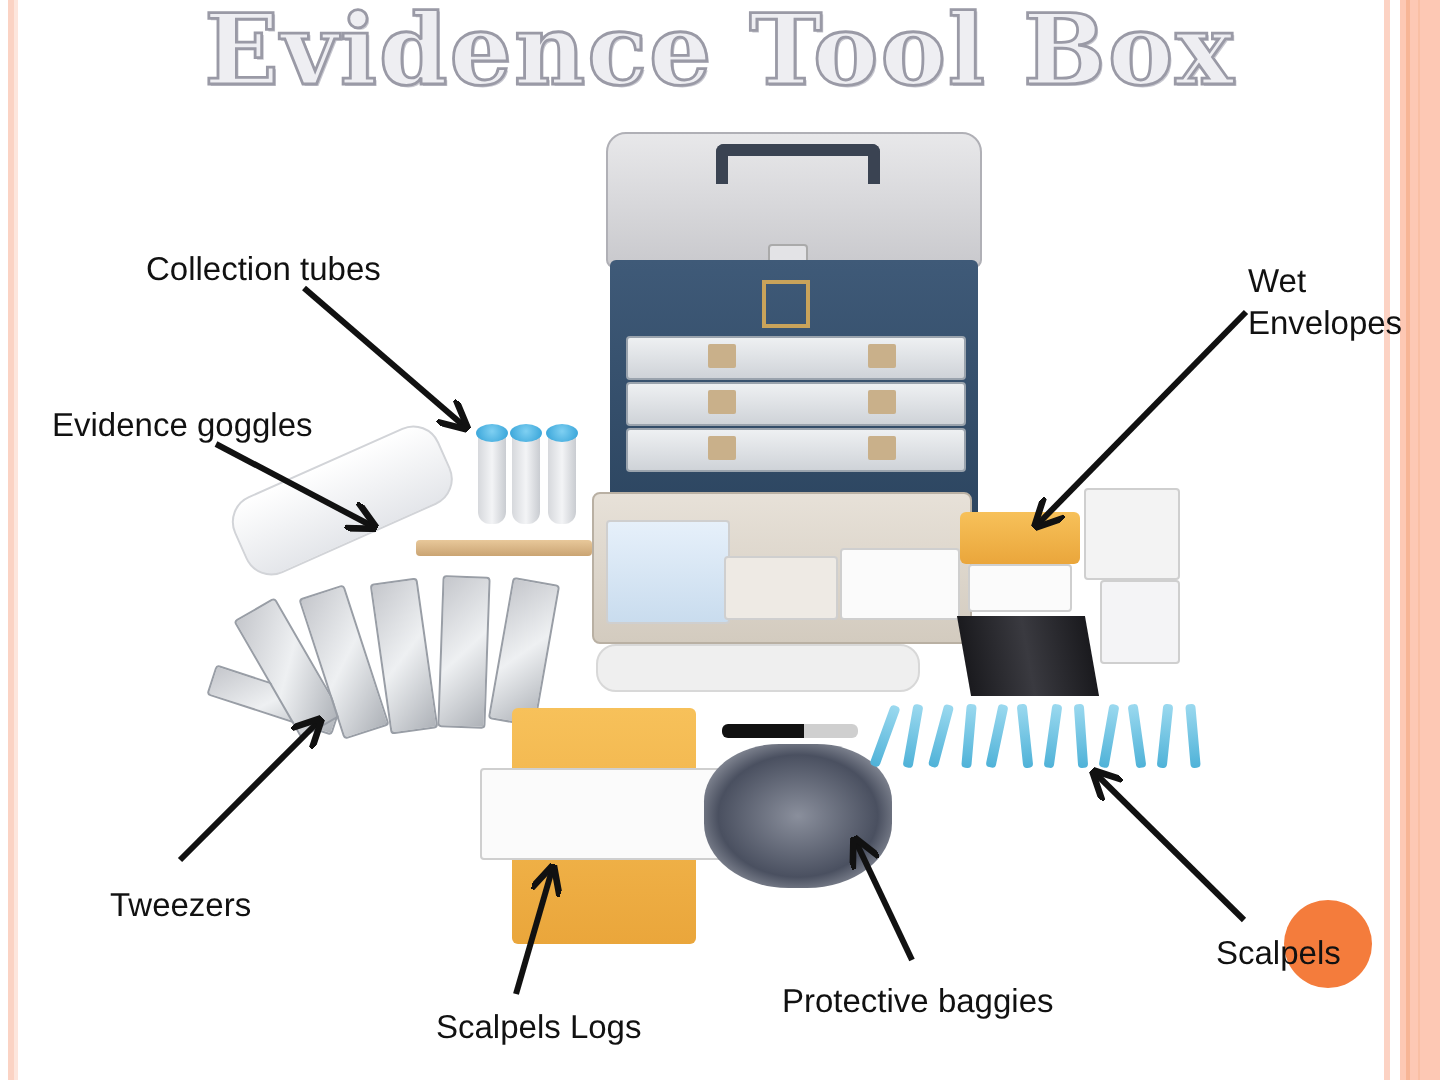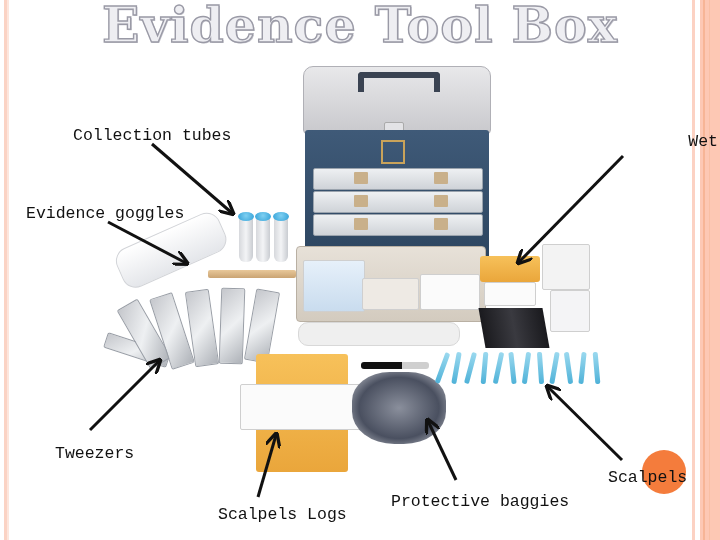--- a/index.html
+++ b/index.html
@@ -1,20 +1,20 @@
 <!DOCTYPE html>
 <html><head>
 <meta charset="utf-8">
 <style>
   html, body { margin:0; padding:0; }
   body { width:720px; height:540px; position:relative; overflow:hidden; background:#ffffff; font-family:"DejaVu Serif", serif; }
   .stripe { position:absolute; top:0; height:540px; }
   .title { position:absolute; left:0; width:720px; top:-4px; text-align:center; font-family:"DejaVu Serif", serif; font-weight:bold; font-size:49px; letter-spacing:1px; color:#eeeef2; -webkit-text-stroke:1.4px #9a9aa6; text-shadow:1px 1px 0 #c8c8d0; }
-  .label { position:absolute; font-family:Liberation Mono, monospace; font-size:16.5px; color:#111; line-height:21px; white-space:nowrap; z-index:5; }
-  .label.center { text-align:right; }
+  .label { position:absolute; font-family:Liberation Sans, sans-serif; font-size:16.5px; color:#111; line-height:21px; white-space:nowrap; z-index:5; }
+  .label.center { text-align:left; }
   .orange-dot { position:absolute; border-radius:50%; z-index:4; }
   svg.arrows { position:absolute; left:0; top:0; z-index:6; pointer-events:none; }
   .photo { position:absolute; }
   .abs { position:absolute; }
   
   .lid { background:linear-gradient(#e8e8ea,#c9c9cd); border-radius:10px 10px 4px 4px; border:1px solid #b0b0b6; }
   .handle { border:6px solid #3a4352; border-bottom:none; border-radius:4px 4px 0 0; }
   .case { background:linear-gradient(#3f5a78,#2c4560); border-radius:3px; }
   .drawer { background:linear-gradient(#eef0f2,#cfd3d8); border:1px solid #9aa3ad; border-radius:2px; }
   .drawer i { position:absolute; top:3px; width:14px; height:12px; background:#c9b08a; border-radius:1px; }
@@ -115,20 +115,21 @@
     <div class="abs tweezer" style="left:144px;top:0;width:5px;height:32px;transform:rotate(6deg);"></div>
     <div class="abs tweezer" style="left:158px;top:0;width:5px;height:32px;transform:rotate(-5deg);"></div>
   </div>
 </div>
 
 <div class="orange-dot" style="left:642px;top:450px;width:44px;height:44px;background:#f47c3c;"></div>
 
 <div class="label" style="left:73px;top:125px;">Collection tubes</div>
 <div class="label center" style="left:624px;top:131px;width:94px;">
   <div>Wet</div>
+  <div>Envelopes</div>
 </div>
 <div class="label" style="left:26px;top:203px;">Evidence goggles</div>
 <div class="label" style="left:55px;top:443px;">Tweezers</div>
 <div class="label" style="left:218px;top:504px;">Scalpels Logs</div>
 <div class="label" style="left:391px;top:491px;">Protective baggies</div>
 <div class="label" style="left:608px;top:467px;">Scalpels</div>
 
 <svg class="arrows" width="720" height="540" viewBox="0 0 720 540">
   <defs>
     <marker id="ah" viewBox="0 0 10 10" refX="8" refY="5" markerWidth="5" markerHeight="5" orient="auto-start-reverse">

